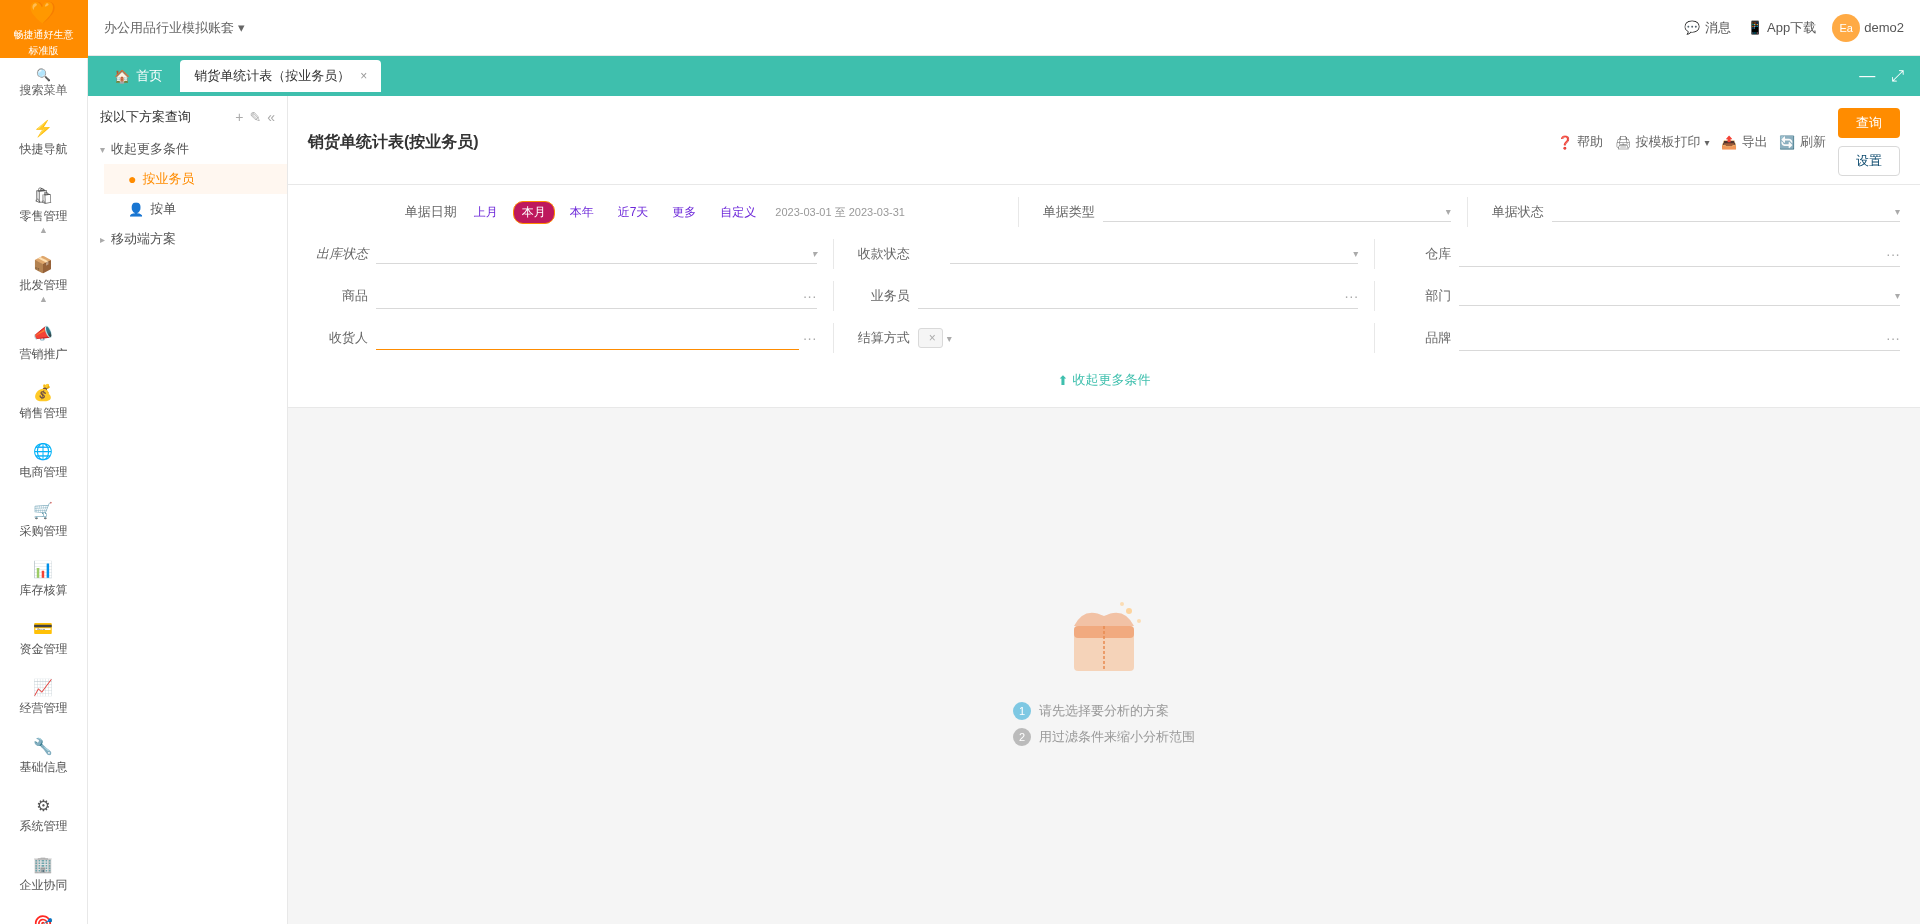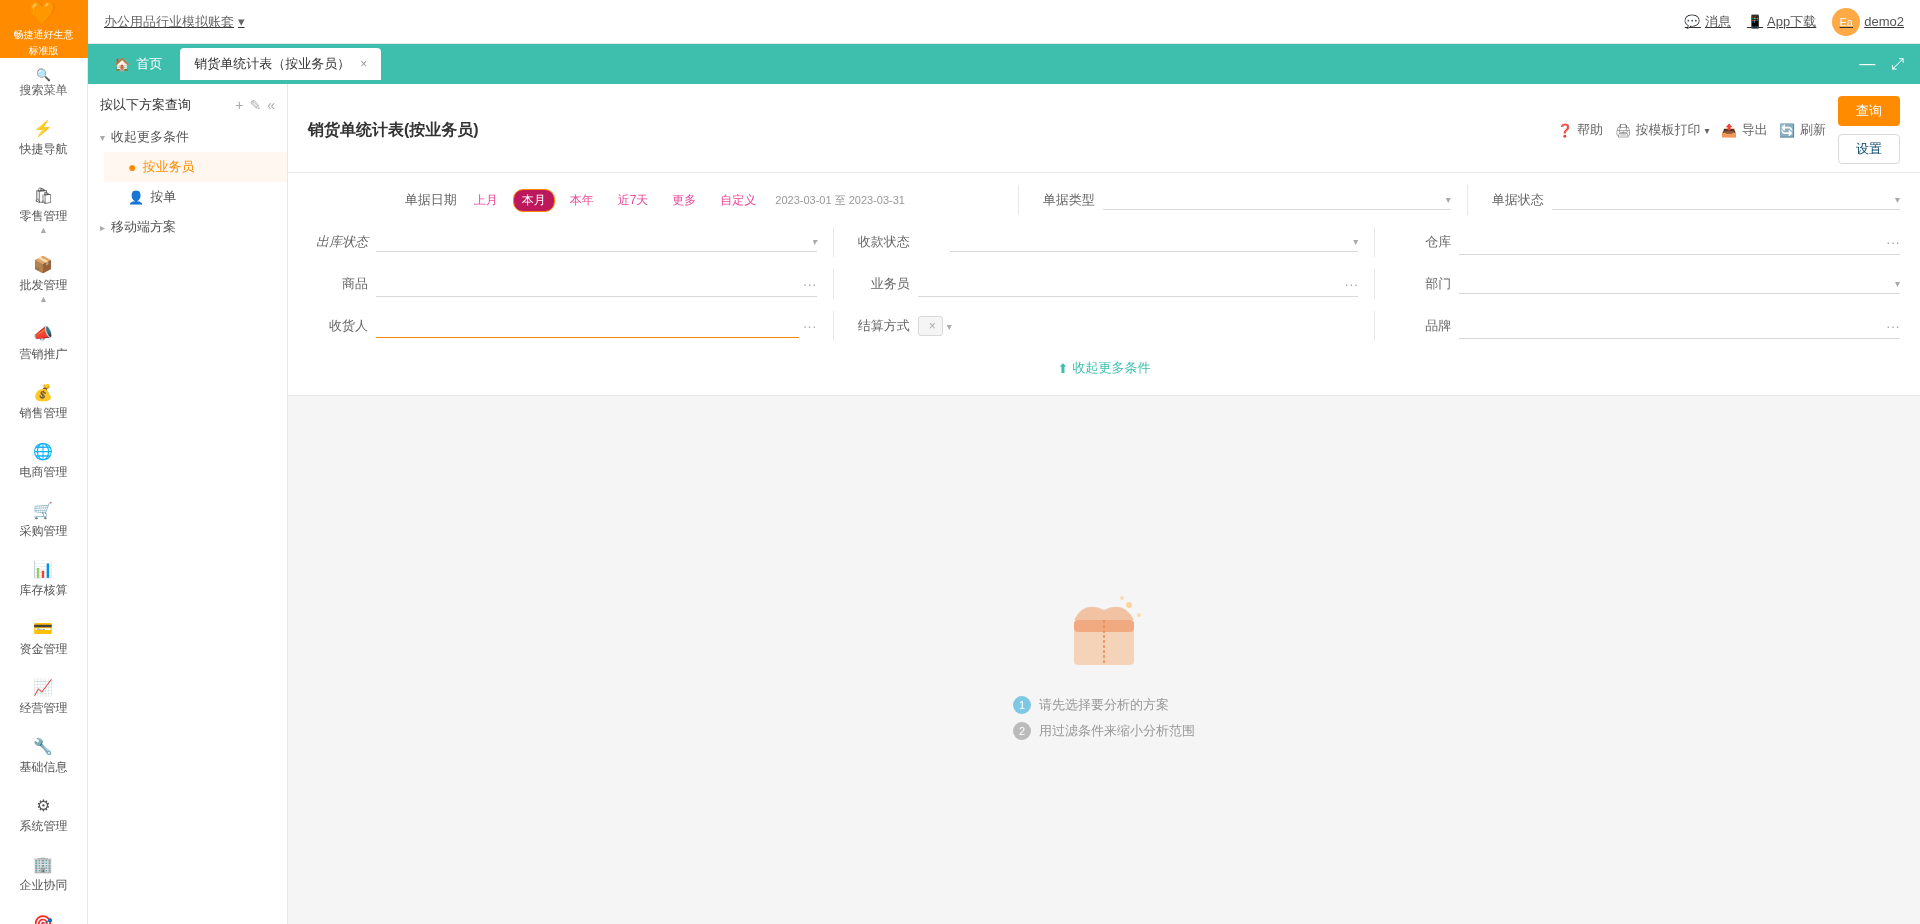--- a/index.html
+++ b/index.html
@@ -12,21 +12,21 @@
     .sidebar-logo-text { font-size: 10px; margin-top: 2px; }
     .sidebar-search { padding: 10px 8px; width: 100%; text-align: center; color: #666; font-size: 12px; cursor: pointer; }
     .sidebar-item { width: 100%; padding: 10px 4px; text-align: center; color: #555; font-size: 12px; cursor: pointer; display: flex; flex-direction: column; align-items: center; }
     .sidebar-item-icon { font-size: 16px; margin-bottom: 3px; }
     .sidebar-divider { width: 60%; height: 1px; background: #f0f0f0; margin: 4px auto; }
 
     
     .main { flex: 1; display: flex; flex-direction: column; overflow: hidden; }
 
     
-    .topbar { height: 44px; background: #fff; border-bottom: 1px solid #e8e8e8; display: flex; align-items: center; justify-content: space-between; padding: 0 16px; text-decoration: underline; }
+    .topbar { height: 56px; background: #fff; border-bottom: 1px solid #e8e8e8; display: flex; align-items: center; justify-content: space-between; padding: 0 16px; }
     .topbar-left { display: flex; align-items: center; gap: 8px; color: #666; font-size: 13px; }
     .topbar-dropdown { display: flex; align-items: center; gap: 4px; cursor: pointer; }
     .topbar-right { display: flex; align-items: center; gap: 16px; color: #555; font-size: 13px; }
     .topbar-right-item { display: flex; align-items: center; gap: 4px; cursor: pointer; }
     .avatar { width: 28px; height: 28px; border-radius: 50%; background: #ffaa44; display: flex; align-items: center; justify-content: center; color: #fff; font-size: 11px; }
 
     
     .tabbar { height: 40px; background: #3ebfad; display: flex; align-items: center; padding: 0 12px; gap: 4px; }
     .tab { height: 32px; padding: 0 14px; display: flex; align-items: center; gap: 6px; border-radius: 4px 4px 0 0; font-size: 13px; cursor: pointer; }
     .tab.home { background: transparent; color: #fff; }
@@ -67,21 +67,21 @@
     .filter-item { display: flex; align-items: center; flex: 1; min-width: 0; }
     .filter-label { color: #666; font-size: 13px; white-space: nowrap; margin-right: 8px; min-width: 60px; text-align: right; }
     .filter-input { flex: 1; border: none; border-bottom: 1px solid #d9d9d9; padding: 4px 0; font-size: 13px; outline: none; color: #333; background: transparent; }
     .filter-select { flex: 1; border: none; border-bottom: 1px solid #d9d9d9; padding: 4px 0; font-size: 13px; outline: none; color: #333; background: transparent; display: flex; align-items: center; justify-content: space-between; cursor: pointer; }
     .filter-select-arrow { color: #aaa; font-size: 10px; }
     .filter-dots { color: #aaa; cursor: pointer; font-size: 14px; margin-left: 4px; }
     .filter-divider { width: 1px; height: 30px; background: #e8e8e8; margin: 0 16px; }
 
     
     .date-filter-group { display: flex; align-items: center; gap: 6px; margin-right: 8px; }
-    .date-btn { padding: 2px 8px; border-radius: 10px; font-size: 12px; cursor: pointer; border: 1px solid transparent; color: #ec4899; }
+    .date-btn { padding: 2px 8px; border-radius: 10px; font-size: 12px; cursor: pointer; border: 1px solid transparent; color: #6d28d9; }
     .date-btn.active { background: #be185d; color: #fff; border-color: #ff8c00; }
     .date-range-text { font-size: 11px; color: #999; margin-left: 4px; }
 
     
     .collapse-btn { display: flex; align-items: center; justify-content: center; padding: 6px 0; cursor: pointer; color: #3ebfad; font-size: 13px; }
 
     
     .main-body { flex: 1; display: flex; flex-direction: column; align-items: center; justify-content: center; background: #f5f5f5; }
     .empty-state { display: flex; flex-direction: column; align-items: center; gap: 16px; }
     .empty-icon { width: 100px; height: 100px; position: relative; }

